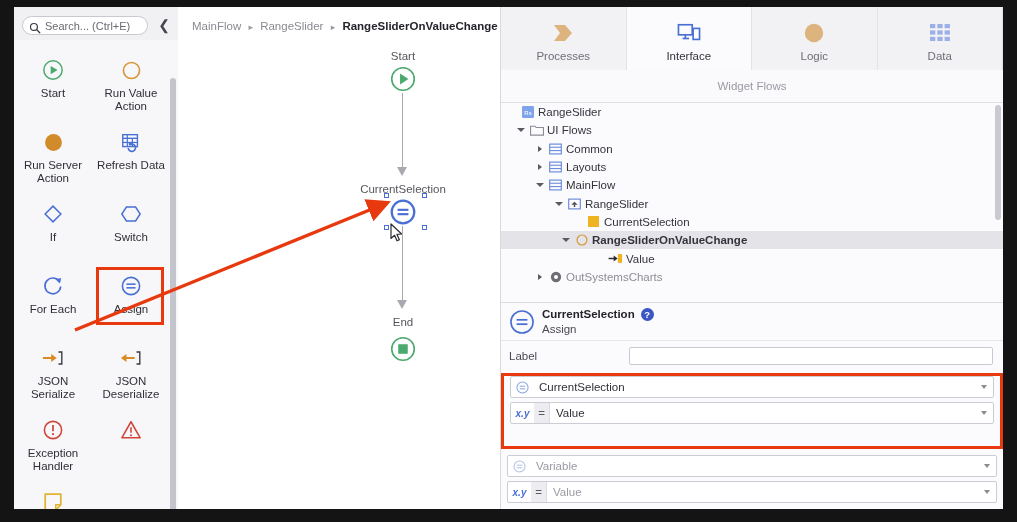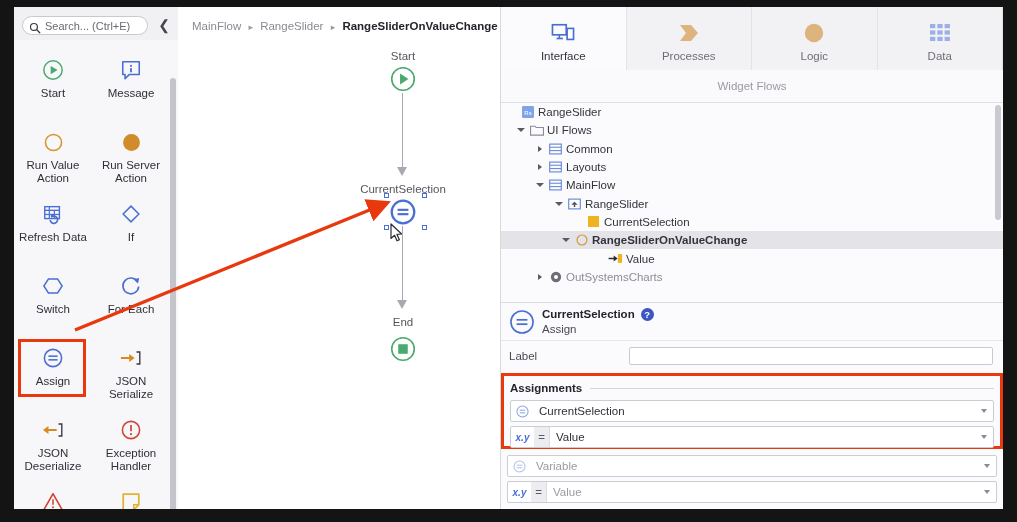--- a/index.html
+++ b/index.html
@@ -450,30 +450,20 @@
         <div class="tool">
           <span class="ti">
             <svg width="22" height="22" viewBox="0 0 24 24">
               <circle cx="12" cy="12" r="10" fill="none" stroke="#4aa96c" stroke-width="1.6"></circle>
               <polygon points="9.5,7.5 17,12 9.5,16.5" fill="#4aa96c"></polygon>
             </svg>
           </span>
           <span class="tl">Start</span>
         </div>
 
-        <div class="tool">
-          <span class="ti">
-            <svg width="22" height="22" viewBox="0 0 24 24">
-              <path d="M3 3 H21 V17 H10 L5.5 21.5 V17 H3 Z" fill="none" stroke="#4a6fd4" stroke-width="1.7" stroke-linejoin="round"></path>
-              <rect x="11" y="6.5" width="2" height="2" fill="#4a6fd4"></rect>
-              <rect x="11" y="10" width="2" height="4.5" fill="#4a6fd4"></rect>
-            </svg>
-          </span>
-          <span class="tl">Message</span>
-        </div>
 
         <div class="tool">
           <span class="ti">
             <svg width="21" height="21" viewBox="0 0 24 24">
               <circle cx="12" cy="12" r="9.2" fill="none" stroke="#d79434" stroke-width="1.8"></circle>
             </svg>
           </span>
           <span class="tl">Run Value Action</span>
         </div>
 
@@ -650,38 +640,38 @@
       <svg width="26" height="26" viewBox="0 0 24 24">
         <circle cx="12" cy="12" r="10.4" fill="#ffffff" stroke="#4aa96c" stroke-width="1.5"></circle>
         <rect x="7.6" y="7.6" width="8.8" height="8.8" fill="#4aa96c"></rect>
       </svg>
     </div>
   </div>
 
   <div id="right">
 
     <div id="maintabs">
+      <div class="mtab">
+        <span class="mti">
+          <svg width="26" height="22" viewBox="0 0 26 22">
+            <polygon points="4,3 15,3 22,11 15,19 4,19 10,11" fill="#ddb47e"></polygon>
+          </svg>
+        </span>
+        <span class="mtl">Processes</span>
+      </div>
       <div class="mtab sel">
         <span class="mti">
           <svg width="24" height="22" viewBox="0 0 26 24">
             <rect x="1.5" y="3" width="15" height="11" fill="none" stroke="#4a6fd4" stroke-width="1.8"></rect>
             <line x1="6" y1="18" x2="13" y2="18" stroke="#4a6fd4" stroke-width="1.8"></line>
             <line x1="9" y1="14" x2="9" y2="18" stroke="#4a6fd4" stroke-width="1.8"></line>
             <rect x="17.5" y="7" width="7" height="12" fill="#ffffff" stroke="#4a6fd4" stroke-width="1.8"></rect>
           </svg>
         </span>
         <span class="mtl">Interface</span>
-      </div>
-      <div class="mtab">
-        <span class="mti">
-          <svg width="26" height="22" viewBox="0 0 26 22">
-            <polygon points="4,3 15,3 22,11 15,19 4,19 10,11" fill="#ddb47e"></polygon>
-          </svg>
-        </span>
-        <span class="mtl">Processes</span>
       </div>
       <div class="mtab">
         <span class="mti">
           <svg width="24" height="22" viewBox="0 0 24 24">
             <circle cx="12" cy="12" r="10" fill="#ddb47e"></circle>
           </svg>
         </span>
         <span class="mtl">Logic</span>
       </div>
       <div class="mtab">
@@ -857,24 +847,20 @@
           <span class="pt2">Assign</span>
         </span>
       </div>
 
       <div id="labelrow">
         <span class="lbl">Label</span>
         <span class="inp"></span>
       </div>
 
       <div id="assignbox">
-        <div id="assignhead">
-          <span class="at">Assignments</span>
-          <span class="aline"></span>
-        </div>
 
         <div class="arow">
           <span class="aic">
             <svg width="13" height="13" viewBox="0 0 14 14">
               <circle cx="7" cy="7" r="6" fill="none" stroke="#8ba4e3" stroke-width="1.1"></circle>
               <line x1="4" y1="5.6" x2="10" y2="5.6" stroke="#8ba4e3" stroke-width="1.1"></line>
               <line x1="4" y1="8.4" x2="10" y2="8.4" stroke="#8ba4e3" stroke-width="1.1"></line>
             </svg>
           </span>
           <span class="atxt">CurrentSelection</span>

